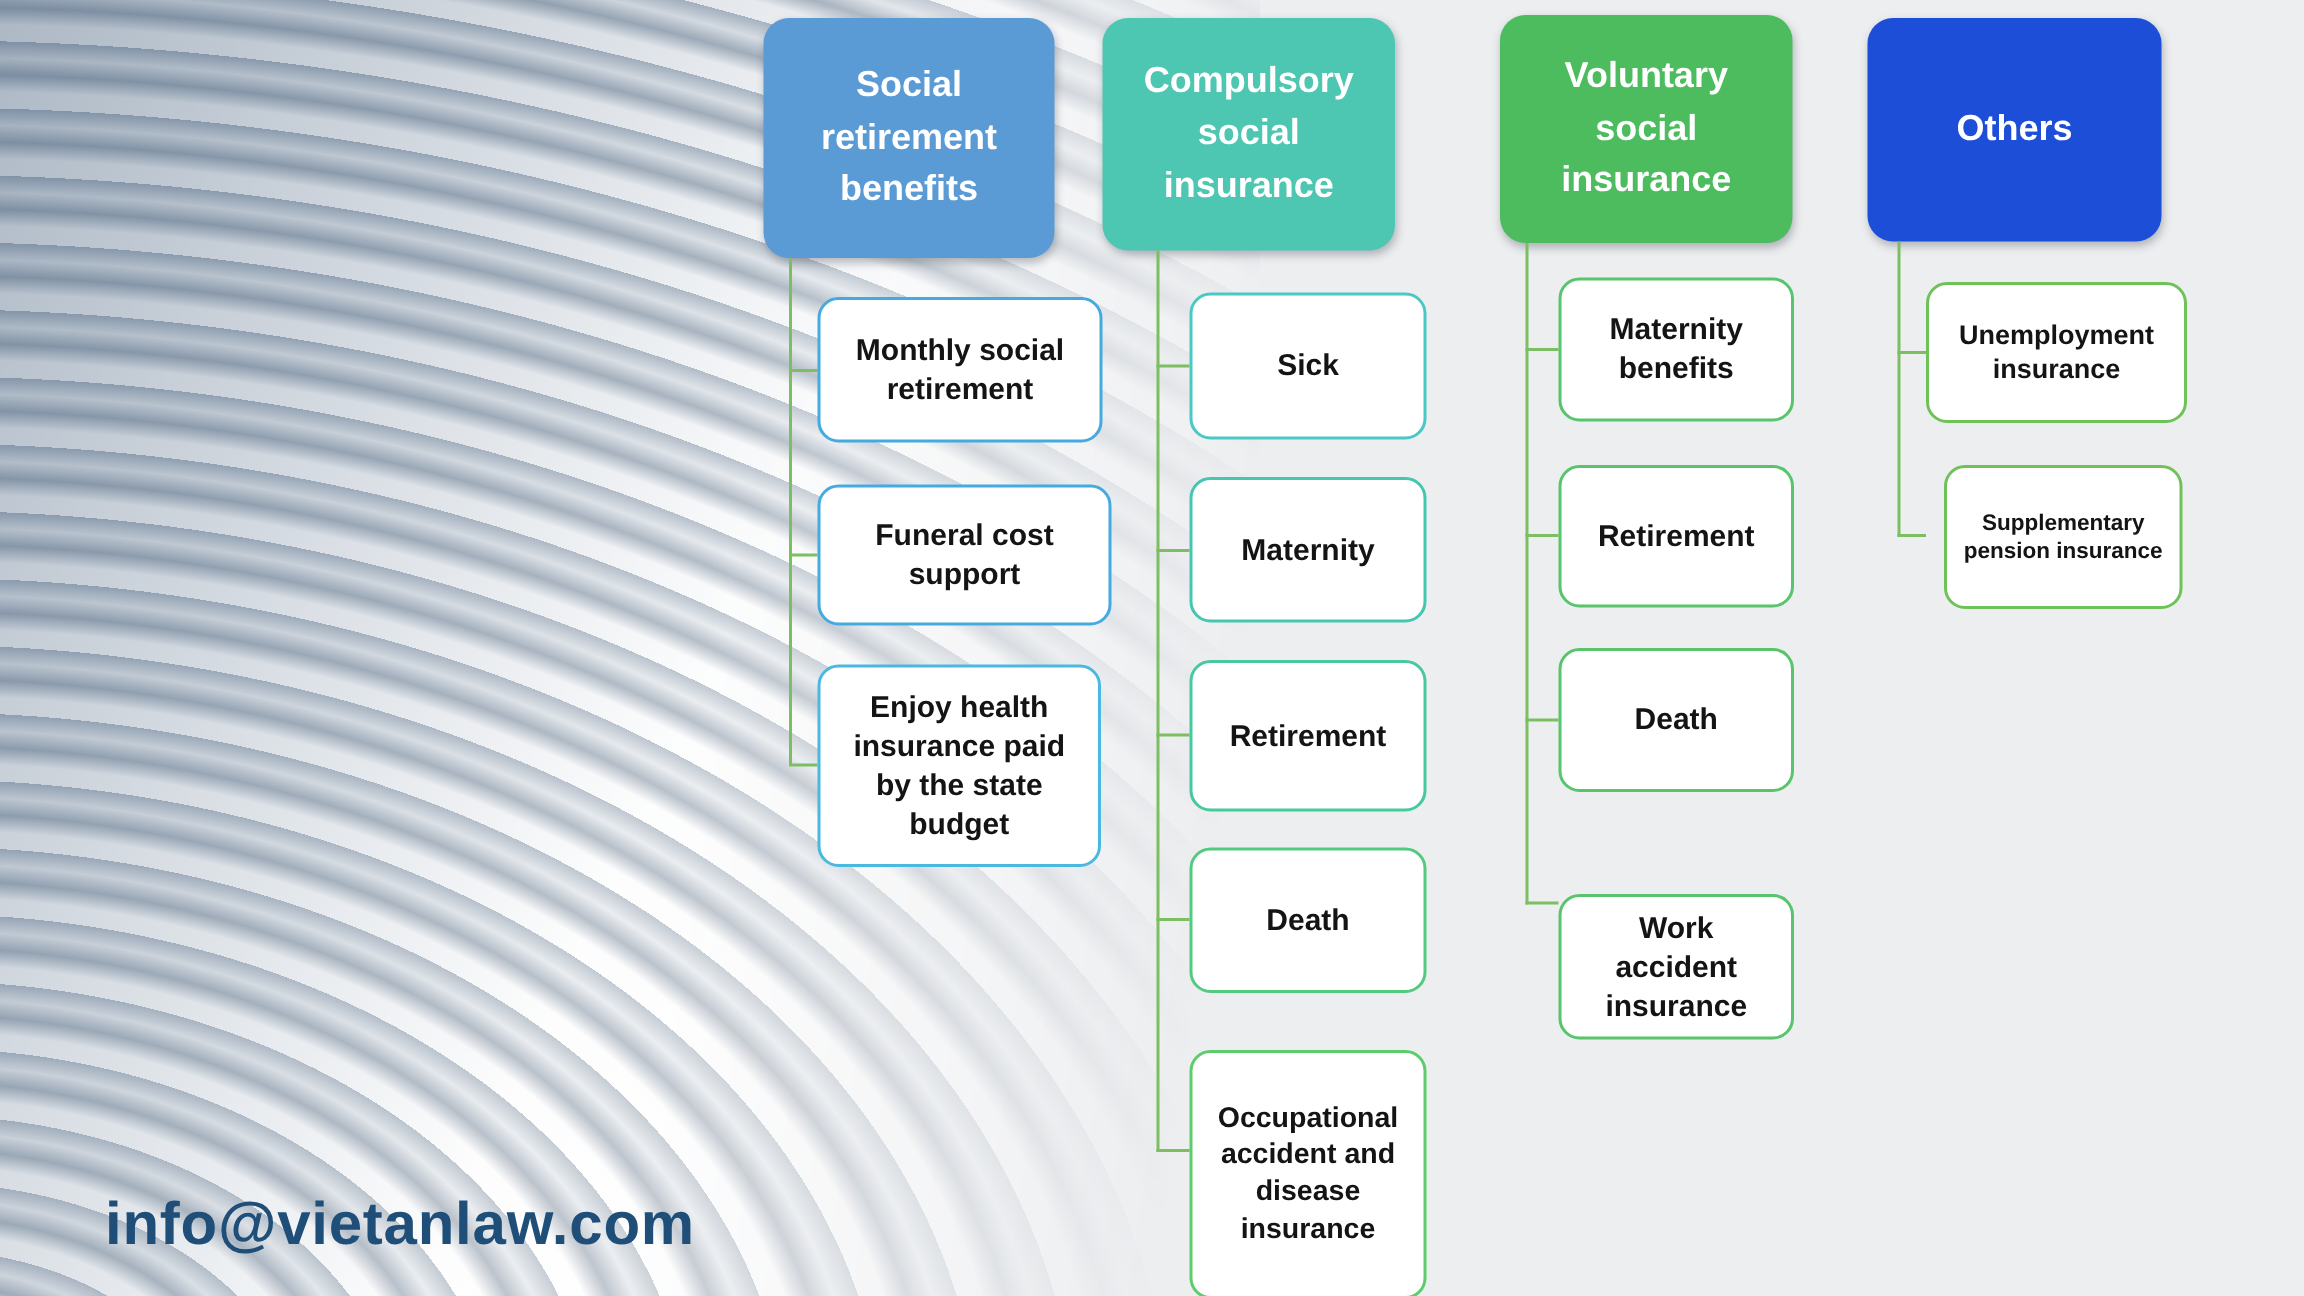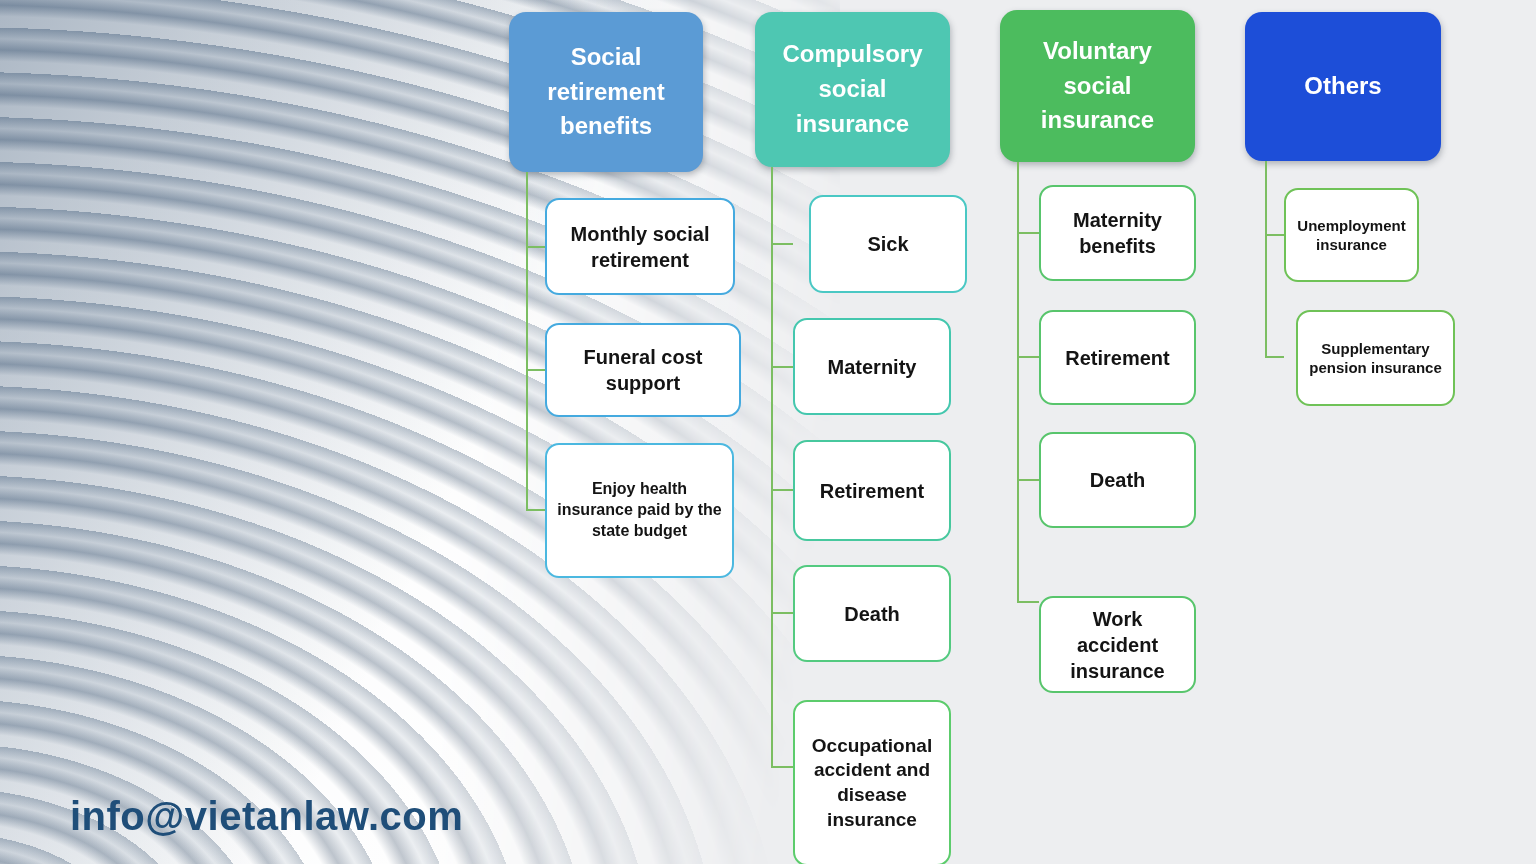--- a/index.html
+++ b/index.html
@@ -39,27 +39,27 @@
     display:flex;align-items:center;justify-content:center;
     padding:6px 10px;box-sizing:border-box;
   }
   .vline,.stub{position:absolute;background:var(--connector,#7cbe62);}
   .vline{width:2px;}
   .stub{height:2px;}
   
   #c1-hdr{left:509px;top:12px;width:194px;height:160px;}
   #c1-i0{left:545px;top:198px;width:190px;height:97px;}
   #c1-i1{left:545px;top:323px;width:196px;height:94px;}
-  #c1-i2{left:545px;top:443px;width:189px;height:135px;font-size:16px;}
+  #c1-i2{left:545px;top:443px;width:189px;height:135px;font-size:20px;}
   #c1-v{left:526px;top:172px;height:338px;}
   #c1-s0{left:526px;top:246px;width:19px;}
   #c1-s1{left:526px;top:369px;width:19px;}
   #c1-s2{left:526px;top:509px;width:19px;}
   
-  #c2-hdr{left:755px;top:12px;width:195px;height:155px;}
+  #c2-hdr{left:735px;top:12px;width:195px;height:155px;}
   #c2-i0{left:793px;top:195px;width:158px;height:98px;}
   #c2-i1{left:793px;top:318px;width:158px;height:97px;}
   #c2-i2{left:793px;top:440px;width:158px;height:101px;}
   #c2-i3{left:793px;top:565px;width:158px;height:97px;}
   #c2-i4{left:793px;top:700px;width:158px;height:166px;font-size:19px;}
   #c2-v{left:771px;top:167px;height:601px;}
   #c2-s0{left:771px;top:243px;width:22px;}
   #c2-s1{left:771px;top:366px;width:22px;}
   #c2-s2{left:771px;top:489px;width:22px;}
   #c2-s3{left:771px;top:612px;width:22px;}
@@ -70,21 +70,21 @@
   #c3-i1{left:1039px;top:310px;width:157px;height:95px;}
   #c3-i2{left:1039px;top:432px;width:157px;height:96px;}
   #c3-i3{left:1039px;top:554px;width:157px;height:97px;margin-top:42px;}
   #c3-v{left:1017px;top:162px;height:441px;}
   #c3-s0{left:1017px;top:232px;width:22px;}
   #c3-s1{left:1017px;top:356px;width:22px;}
   #c3-s2{left:1017px;top:479px;width:22px;}
   #c3-s3{left:1017px;top:601px;width:22px;}
   
   #c4-hdr{left:1245px;top:12px;width:196px;height:149px;}
-  #c4-i0{left:1284px;top:188px;width:135px;height:94px;font-size:15px;}
+  #c4-i0{left:1284px;top:188px;width:174px;height:94px;font-size:18px;}
   #c4-i1{left:1284px;top:310px;width:159px;height:96px;font-size:15px;}
   #c4-v{left:1265px;top:161px;height:197px;}
   #c4-s0{left:1265px;top:234px;width:19px;}
   #c4-s1{left:1265px;top:356px;width:19px;}
   
   #email{
     position:absolute;left:70px;top:794px;
     font-size:40px;font-weight:bold;letter-spacing:.5px;
     color:var(--email_color,#1f4e79);
   }
@@ -103,21 +103,21 @@
 <div class="item" id="c1-i1" style="border-color: rgb(69, 170, 223);">Funeral cost support</div>
 <div class="item" id="c1-i2" style="border-color: rgb(75, 184, 224);">Enjoy health insurance paid by the state budget</div>
 
 <div class="hdr" id="c2-hdr" style="background-color: rgb(78, 199, 178);">Compulsory social insurance</div>
 <div class="vline" id="c2-v"></div>
 <div class="stub" id="c2-s0"></div>
 <div class="stub" id="c2-s1"></div>
 <div class="stub" id="c2-s2"></div>
 <div class="stub" id="c2-s3"></div>
 <div class="stub" id="c2-s4"></div>
-<div class="item" id="c2-i0" style="border-color: rgb(74, 200, 196); margin-left: 16px;">Sick</div>
+<div class="item" id="c2-i0" style="border-color: rgb(74, 200, 196);">Sick</div>
 <div class="item" id="c2-i1" style="border-color: rgb(68, 199, 174);">Maternity</div>
 <div class="item" id="c2-i2" style="border-color: rgb(71, 200, 158);">Retirement</div>
 <div class="item" id="c2-i3" style="border-color: rgb(83, 202, 128);">Death</div>
 <div class="item" id="c2-i4" style="border-color: rgb(92, 204, 108);">Occupational accident and disease insurance</div>
 
 <div class="hdr" id="c3-hdr" style="background-color: rgb(76, 188, 94);">Voluntary social insurance</div>
 <div class="vline" id="c3-v"></div>
 <div class="stub" id="c3-s0"></div>
 <div class="stub" id="c3-s1"></div>
 <div class="stub" id="c3-s2"></div>

